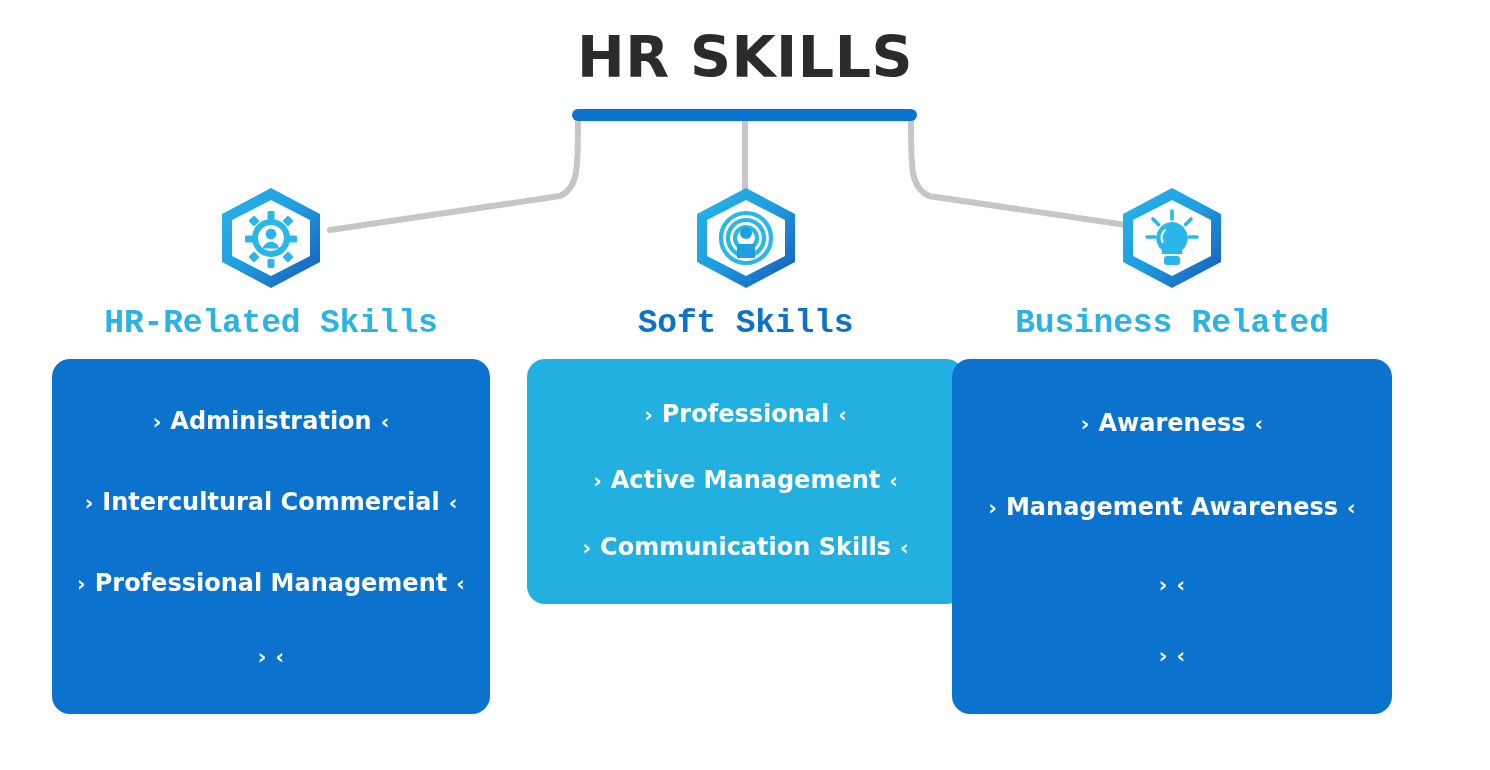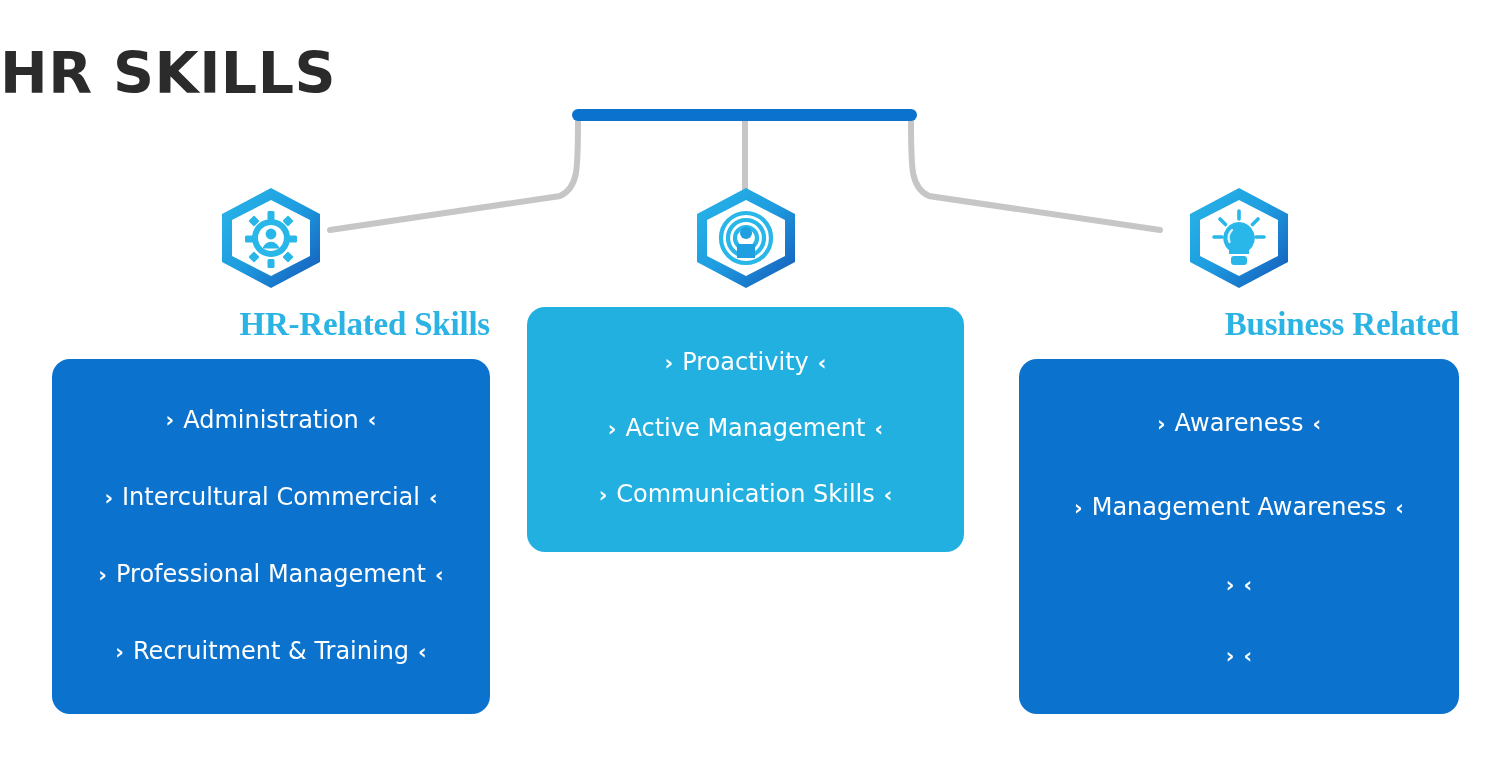--- a/index.html
+++ b/index.html
@@ -20,22 +20,21 @@
     width: 1490px;
     height: 770px;
   }
 
   
   #title-block {
     position: absolute;
     left: 0;
     top: 28px;
     width: 1490px;
-    text-align: left;
-    margin-top: 16px;
+    text-align: center;
   }
   #page-title {
     font-family: "DejaVu Sans", "Liberation Sans", sans-serif;
     font-size: 57px;
     font-weight: bold;
     letter-spacing: 0.5px;
     color: #2b2b2b;
     line-height: 1.05;
     margin: 0;
   }
@@ -59,35 +58,35 @@
     pointer-events: none;
   }
 
   
   .column {
     position: absolute;
     top: 186px;
   }
   #col-0 { left: 52px;  width: 438px; }
   #col-1 { left: 527px; width: 437px; }
-  #col-2 { left: 1019px; width: 440px; }
+  #col-2 { left: 952px; width: 440px; }
 
   .hex-wrap {
     width: 110px;
     height: 104px;
     margin: 0 auto;
     position: relative;
   }
   .hex-wrap svg { display: block; }
 
   .col-heading {
     margin: 0;
     padding-top: 16px;
-    text-align: right;
-    font-family: Liberation Serif, serif;
+    text-align: center;
+    font-family: Liberation Mono, monospace;
     font-size: 33px;
     font-weight: bold;
     letter-spacing: -0.2px;
     line-height: 1.1;
   }
 
   .card {
     margin-top: 17px;
     border-radius: 18px;
     padding: 22px 14px 24px 14px;
@@ -115,20 +114,21 @@
     font-size: 21px;
     font-weight: bold;
     flex: 0 0 auto;
     line-height: 1;
     position: relative;
     top: 1px;
   }
   .card-item .item-label {
     text-align: center;
     white-space: pre-line;
+    font-weight: bold;
   }
 </style>
 </head>
 <body>
 
 <div id="stage">
 
   <svg id="connectors" viewBox="0 0 1490 770" width="1490" height="770" aria-hidden="true">
     <path d="M578,121 C578,170 578,188 560,196 L330,230" fill="none" stroke="#c6c6c6" stroke-width="6" stroke-linecap="round"></path>
     <path d="M745,121 L745,196" fill="none" stroke="#c6c6c6" stroke-width="6" stroke-linecap="round"></path>
@@ -179,21 +179,20 @@
         <span class="item-label">Intercultural Commercial</span>
         <span class="chev">‹</span>
       </div>
       <div class="card-item">
         <span class="chev">›</span>
         <span class="item-label">Professional Management</span>
         <span class="chev">‹</span>
       </div>
       <div class="card-item">
         <span class="chev">›</span>
-        <span class="item-label">Recruitment &amp; Training</span>
         <span class="chev">‹</span>
       </div>
     </div>
   </div>
 
   <div class="column" id="col-1">
     <div class="hex-wrap">
       <svg width="110" height="104" viewBox="0 0 110 104">
         <defs>
           <linearGradient id="hexgrad1" x1="0" y1="0" x2="1" y2="1">
@@ -208,24 +207,25 @@
           <circle cx="55" cy="52" r="25" stroke-width="4.2"></circle>
           <circle cx="55" cy="52" r="18" stroke-width="4.2"></circle>
           <circle cx="55" cy="52" r="11" stroke-width="4.2"></circle>
         </g>
         <g fill="#1f9ee0">
           <circle cx="55" cy="47" r="6"></circle>
           <path d="M46,58 h18 v14 a0,0 0 0,1 0,0 h-18 z"></path>
         </g>
       </svg>
     </div>
+    <h2 class="col-heading" style="color:#0f72c9">Soft Skills</h2>
     <div class="card" id="card-1" style="background:#22b0e0">
       <div class="card-item">
         <span class="chev">›</span>
-        <span class="item-label">Proactivity</span>
+        <span class="item-label">Professional</span>
         <span class="chev">‹</span>
       </div>
       <div class="card-item">
         <span class="chev">›</span>
         <span class="item-label">Active Management</span>
         <span class="chev">‹</span>
       </div>
       <div class="card-item">
         <span class="chev">›</span>
         <span class="item-label">Communication Skills</span>

